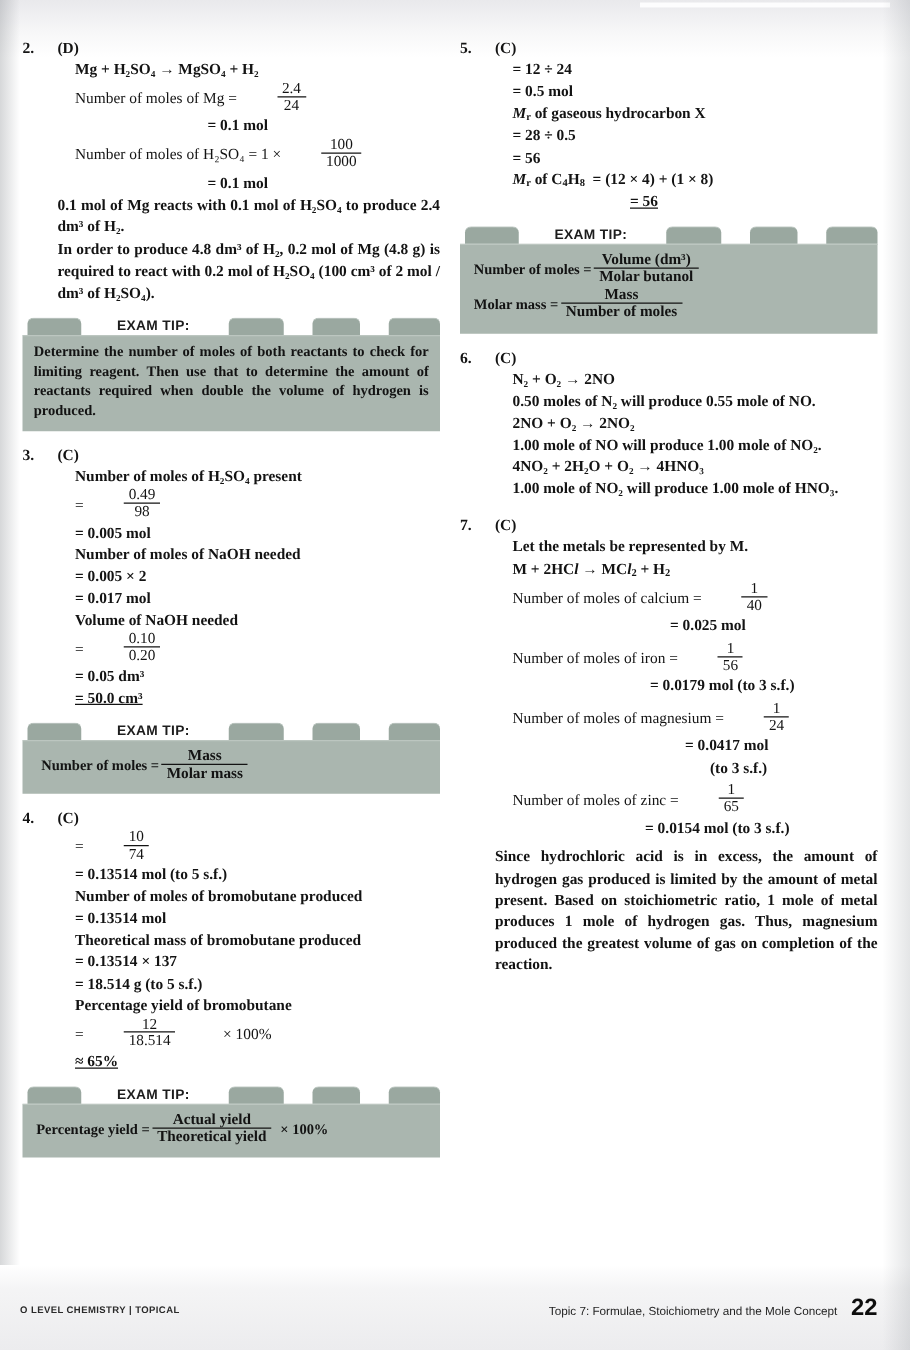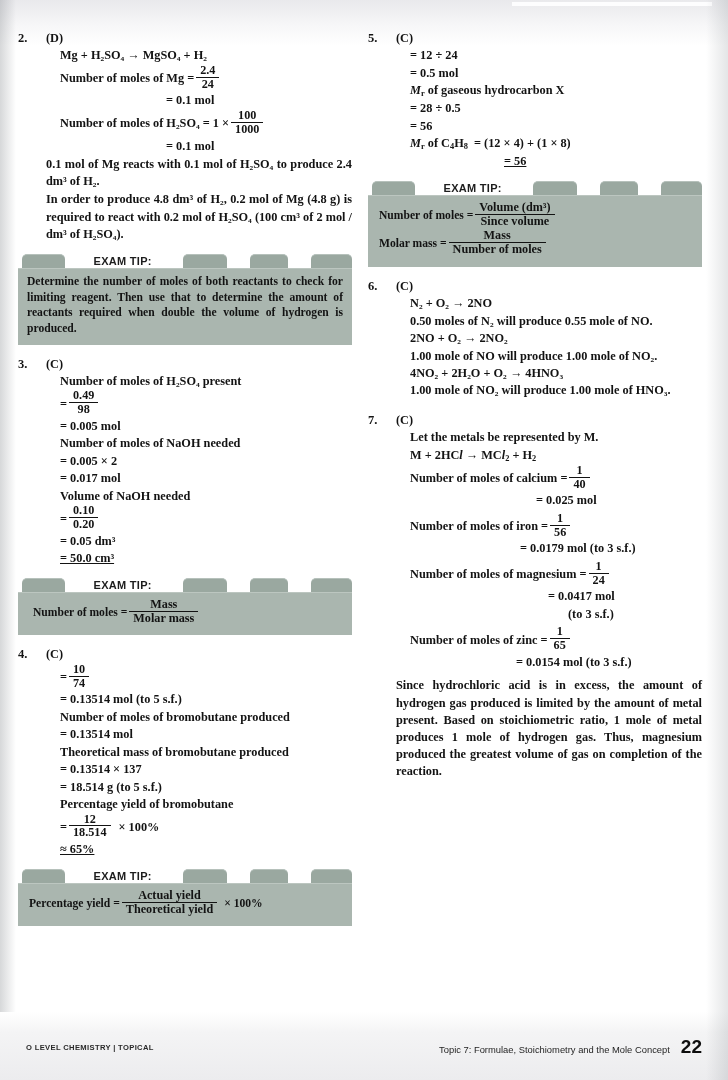--- a/index.html
+++ b/index.html
@@ -66,21 +66,21 @@
   .frac {
     display:inline-block; vertical-align:middle;
     text-align:center; margin:0 2px;
     position:relative; top:-1px;
   }
   .frac .num { display:block; padding:0 4px; line-height:1.06; font-size:12.2px; }
   .frac .den {
     display:block; padding:0 4px; line-height:1.12; font-size:12.2px;
     border-top:1.4px solid #131313;
   }
-  .eqrow { display:flex; align-items:center; font-size:12.3px; font-weight:bold; color:#131313; }
+  .eqrow { display:flex; align-items:center; font-size:12.3px; font-weight:normal; color:#131313;gap:30px; }
   .eqrow .lbl { white-space:nowrap; }
 
   sub { font-size:.68em; vertical-align:-.25em; }
   .ital { font-style:italic; }
 
   
   .tip { margin:7px 0 11px 0; width:100%; }
   .tip-head {
     display:flex; align-items:flex-end; gap:23px;
     height:17px; padding-left:4px;
@@ -108,21 +108,21 @@
   .tip-body .frac .den { border-top-color:#131313; }
   .tip-eq { display:flex; align-items:center; margin:1px 0; }
   .tip-eq .lbl { white-space:nowrap; }
 
   
   #footer {
     position:absolute; left:0; bottom:0; width:728px; height:68px;
     background:linear-gradient(to bottom,#ffffff 0%,#f4f4f5 30%,#ececee 100%);
   }
   .foot-inner {
-    position:absolute; left:26px; right:26px; top:24px;
+    position:absolute; left:16px; right:26px; top:24px;
     display:flex; align-items:center; justify-content:space-between;
     font-family:"Liberation Sans", sans-serif;
   }
   .foot-left { font-size:7.6px; font-weight:bold; letter-spacing:.35px; color:#2a2a2a; }
   .foot-right { display:flex; align-items:baseline; gap:11px; }
   .foot-topic { font-size:9.4px; color:#1f1f1f; }
   .foot-page { font-size:19px; font-weight:bold; color:#0d0d0d; }
 </style>
 </head>
 <body>
@@ -297,21 +297,21 @@
             <span class="tip-title">EXAM TIP:</span>
             <span class="tab t2"></span>
             <span class="tab t3"></span>
             <span class="tab t4"></span>
           </div>
           <div class="tip-body">
             <div class="tip-eq" style="padding-left:2px">
               <span class="lbl">Number of moles =</span>
               <span class="frac">
                 <span class="num">Volume (dm³)</span>
-                <span class="den">Since volume</span>
+                <span class="den">Molar butanol</span>
               </span>
             </div>
             <div class="tip-eq" style="padding-left:2px">
               <span class="lbl">Molar mass =</span>
               <span class="frac">
                 <span class="num">Mass</span>
                 <span class="den">Number of moles</span>
               </span>
             </div>
           </div>

